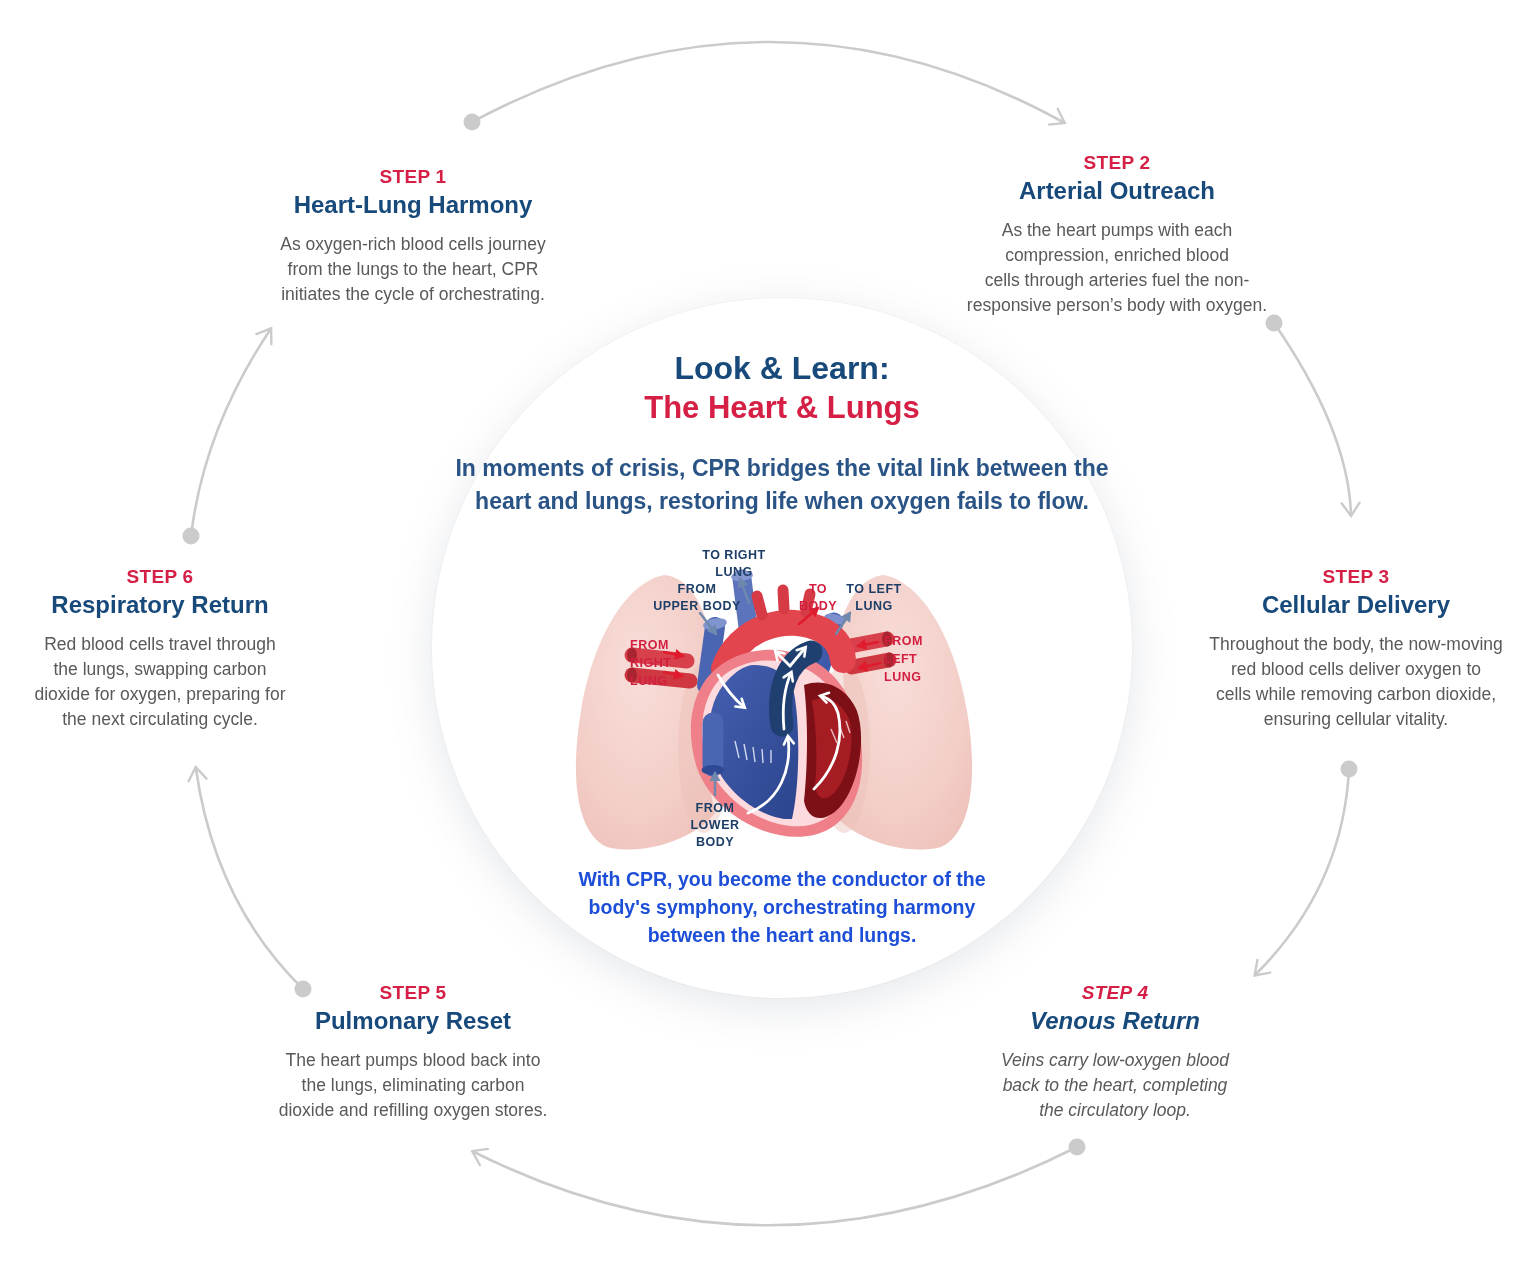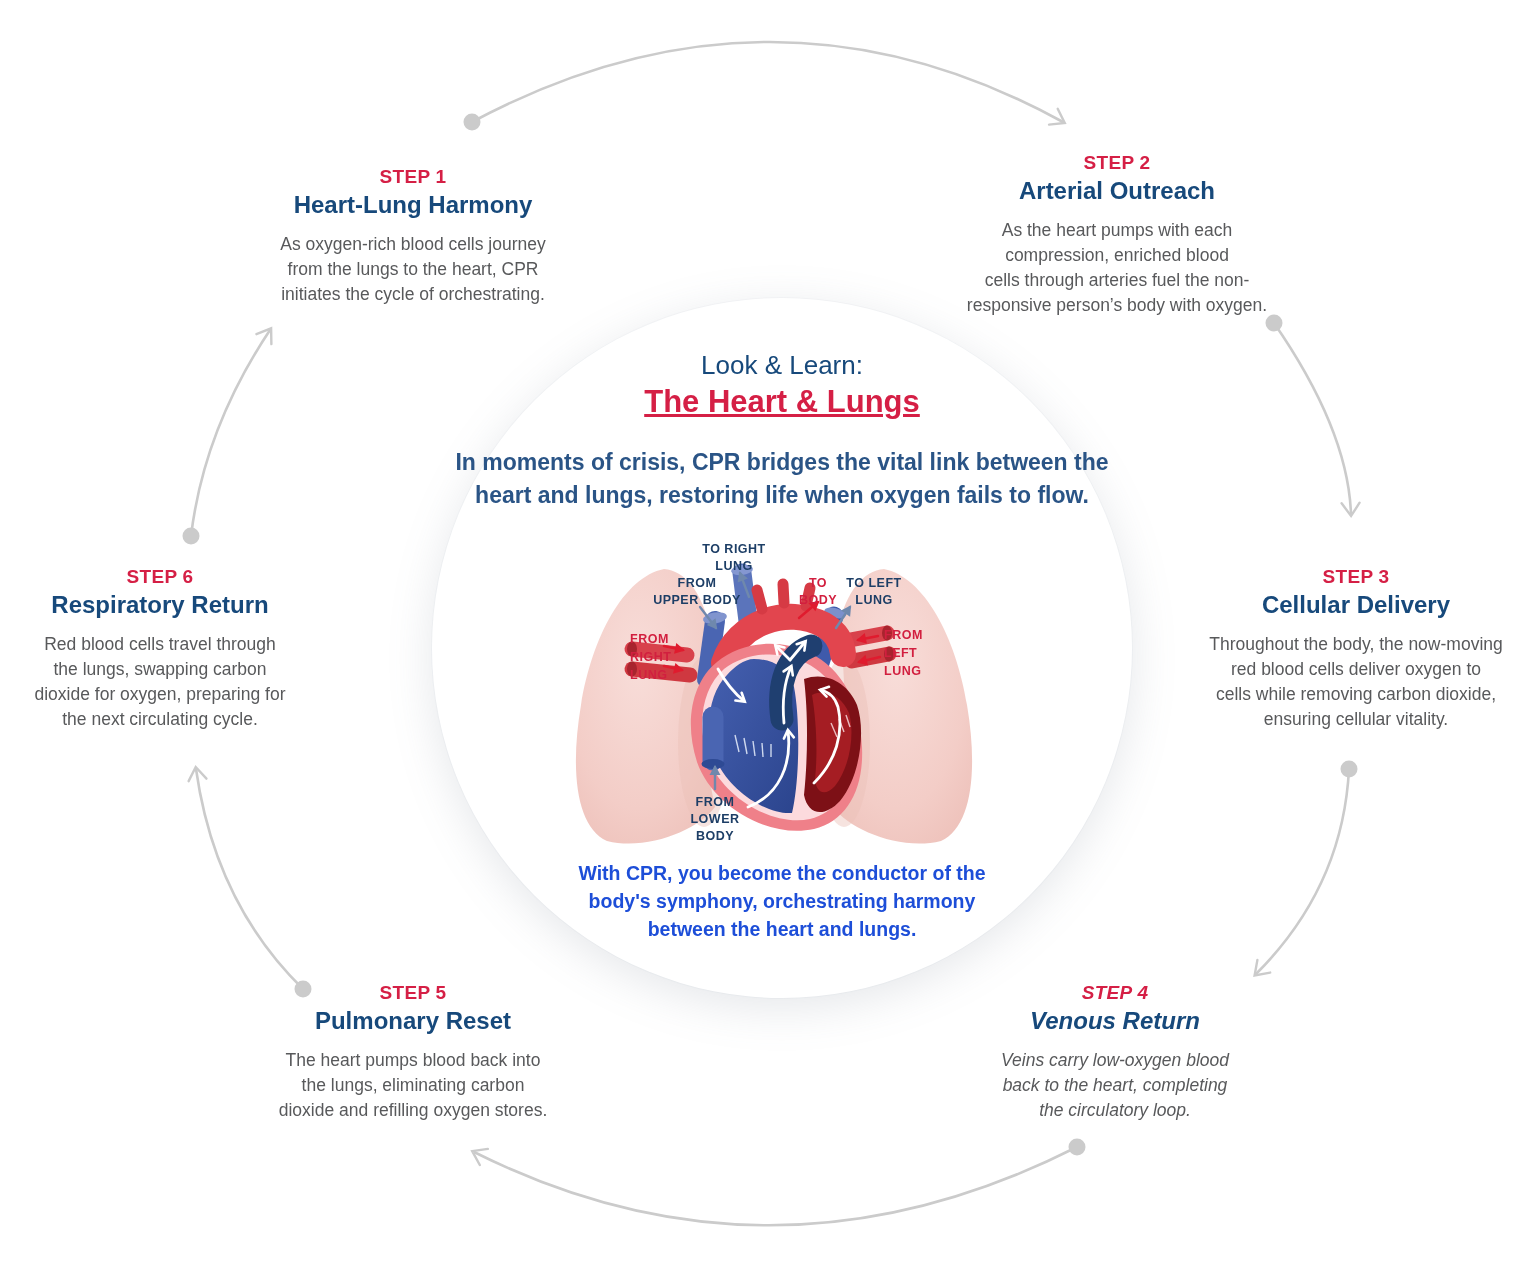--- a/index.html
+++ b/index.html
@@ -10,22 +10,22 @@
   
   .arcs { position:absolute; left:0; top:0; width:1536px; height:1269px; }
 
   
   .circle {
     position:absolute; left:432px; top:298px; width:700px; height:700px;
     border-radius:50%; background:#ffffff;
     box-shadow:0 10px 45px rgba(110,120,140,0.18), 0 0 0 1px rgba(200,205,215,0.10);
     text-align:center;
   }
-  .c-title1 { margin-top:52px; font-size:26px; font-weight:normal; color:#17497b; }
-  .c-title2 { margin-top:3px; font-size:31px; font-weight:bold; color:#d51f45;text-decoration:underline; }
+  .c-title1 { margin-top:52px; font-size:32px; font-weight:bold; color:#17497b; }
+  .c-title2 { margin-top:3px; font-size:31px; font-weight:bold; color:#d51f45; }
   .c-sub    { margin-top:26px; font-size:23px; line-height:1.45; font-weight:bold; color:#2a5486; white-space:pre-line; }
   .c-foot   { margin-top:2px;  font-size:19.5px; line-height:1.45; font-weight:bold; color:#1d4ed8; white-space:pre-line; }
   .illus { display:block; margin:14px auto 0 auto; }
 
   
   .step { position:absolute; text-align:center; }
   .step-label { font-size:19px; font-weight:bold; color:#d51f45; letter-spacing:0.3px; }
   .step-title { font-size:24px; font-weight:bold; color:#17497b; margin-top:3px; }
   .step-desc  { font-size:17.5px; line-height:1.43; color:#58595b; margin-top:13px; white-space:pre-line; }
   .s1 { left:263px;  top:166px; width:300px; }

